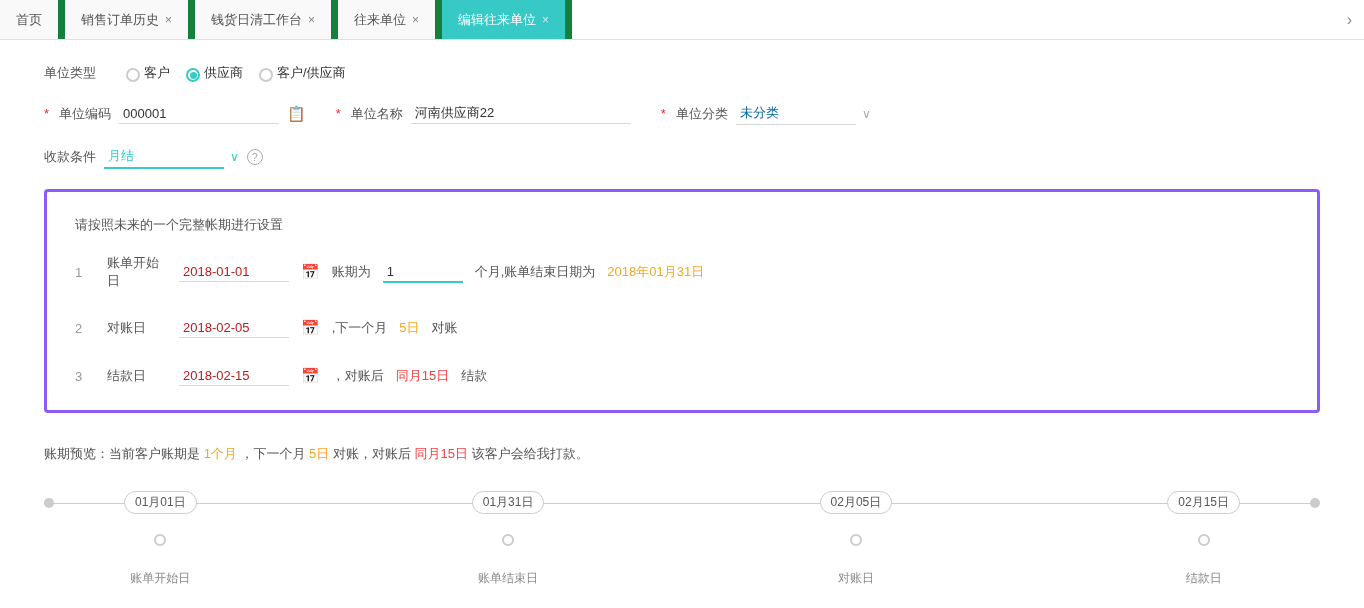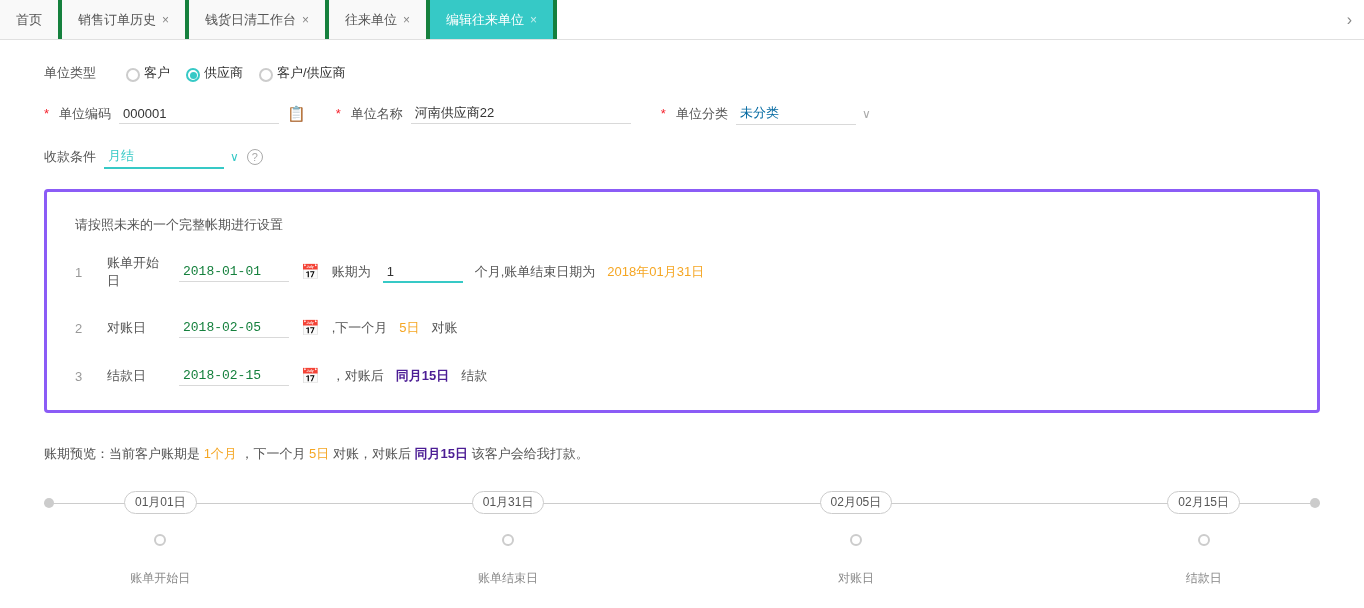--- a/index.html
+++ b/index.html
@@ -14,21 +14,21 @@
       height: 40px;
       padding-left: 0;
     }
     .tab-item {
       display: flex;
       align-items: center;
       padding: 0 16px;
       font-size: 13px;
       color: #555;
       cursor: pointer;
-      border-right: 4px solid #15803d;
+      border-right: 7px solid #15803d;
       white-space: nowrap;
       gap: 6px;
       background: #f9f9f9;
     }
     .tab-item:first-child { border-left: none; }
     .tab-item.active {
       background: #36c9c6;
       color: #fff;
     }
     .tab-close {
@@ -164,39 +164,38 @@
       flex-shrink: 0;
     }
     .row-label {
       font-size: 13px;
       color: #555;
       width: 60px;
       flex-shrink: 0;
     }
     .date-value {
       font-size: 13px;
-      color: #15803d;
+      color: #b91c1c;
       border-bottom: 1px solid #d9d9d9;
       padding: 2px 4px;
       width: 110px;
-      font-family: Liberation Mono, monospace;
     }
     .month-input {
       border: none;
       border-bottom: 2px solid #36c9c6;
       outline: none;
       width: 80px;
       font-size: 13px;
       color: #333;
       padding: 2px 4px;
       background: transparent;
     }
     .desc-text { font-size: 13px; color: #555; }
     .highlight-orange { color: #f5a623; font-weight: 500; }
-    .highlight-teal { color: #4c1d95; font-weight: 700; }
+    .highlight-teal { color: #ef4444; font-weight: 400; }
 
     
     .preview-section {
       background: #fff;
       padding: 12px 0;
     }
     .preview-text {
       font-size: 13px;
       color: #555;
       margin-bottom: 28px;

